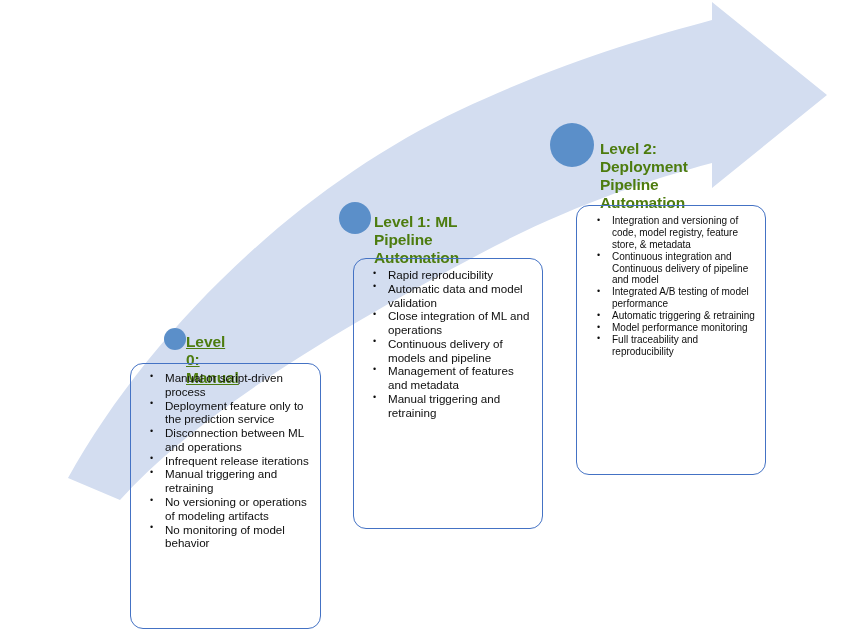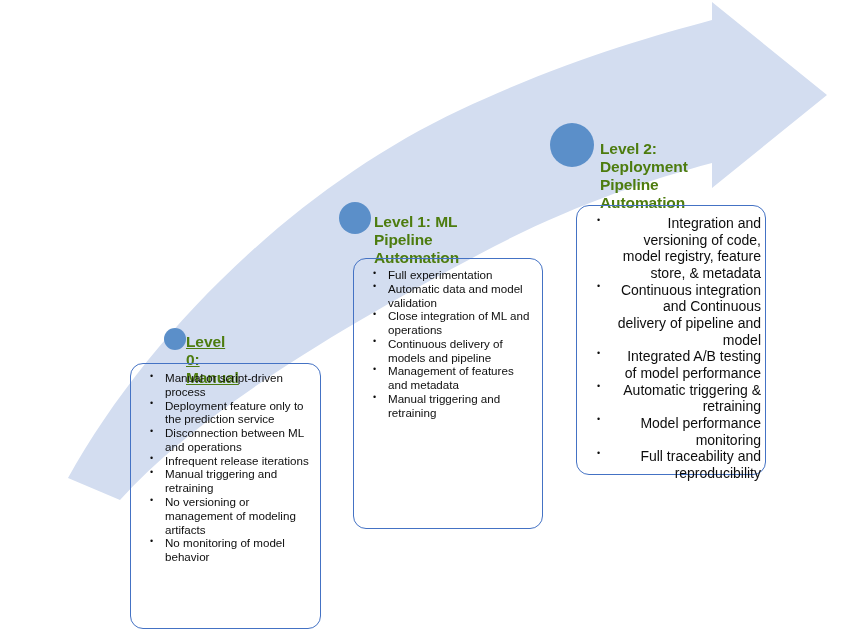--- a/index.html
+++ b/index.html
@@ -75,21 +75,21 @@
   
   #stage-1 .stage-dot { left: 339px; top: 202px; width: 32px; height: 32px; }
   #stage-1 .stage-title { left: 374px; top: 213px; font-size: 15.5px; }
   #stage-1 .stage-box  { left: 353px; top: 258px; width: 190px; height: 271px; }
   #stage-1 .bullet-list{ left: 371px; top: 268px; width: 165px; font-size: 11.6px; }
 
   
   #stage-2 .stage-dot { left: 550px; top: 123px; width: 44px; height: 44px; }
   #stage-2 .stage-title { left: 600px; top: 140px; font-size: 15.5px; }
   #stage-2 .stage-box  { left: 576px; top: 205px; width: 190px; height: 270px; }
-  #stage-2 .bullet-list{ left: 595px; top: 215px; width: 166px; font-size: 14px; text-align: right; }
+  #stage-2 .bullet-list{ left: 595px; top: 215px; width: 166px; font-size: 10px; }
 </style>
 </head>
 <body>
 
 <div id="canvas">
 
   <svg id="arrow-layer" viewBox="0 0 843 638" xmlns="http://www.w3.org/2000/svg">
     <path fill="#D3DDF0" d="M 68 478
              C 150 330, 300 185, 460 110
              C 560 63, 645 38, 712 20
@@ -105,32 +105,32 @@
   <div class="stage" id="stage-0">
     <div class="stage-dot"></div>
     <div class="stage-title">Level 0: Manual</div>
     <div class="stage-box"></div>
     <ul class="bullet-list">
       <li class="bullet-item">Manual or script-driven process</li>
       <li class="bullet-item">Deployment feature only to the prediction service</li>
       <li class="bullet-item">Disconnection between ML and operations</li>
       <li class="bullet-item">Infrequent release iterations</li>
       <li class="bullet-item">Manual triggering and retraining</li>
-      <li class="bullet-item">No versioning or management of modeling artifacts</li>
+      <li class="bullet-item">No versioning or operations of modeling artifacts</li>
       <li class="bullet-item">No monitoring of model behavior</li>
     </ul>
   </div>
 
   <div class="stage" id="stage-1">
     <div class="stage-dot"></div>
     <div class="stage-title">Level 1: ML Pipeline
 Automation</div>
     <div class="stage-box"></div>
     <ul class="bullet-list">
-      <li class="bullet-item">Full experimentation</li>
+      <li class="bullet-item">Rapid reproducibility</li>
       <li class="bullet-item">Automatic data and model validation</li>
       <li class="bullet-item">Close integration of ML and operations</li>
       <li class="bullet-item">Continuous delivery of models and pipeline</li>
       <li class="bullet-item">Management of features and metadata</li>
       <li class="bullet-item">Manual triggering and retraining</li>
     </ul>
   </div>
 
   <div class="stage" id="stage-2">
     <div class="stage-dot"></div>

